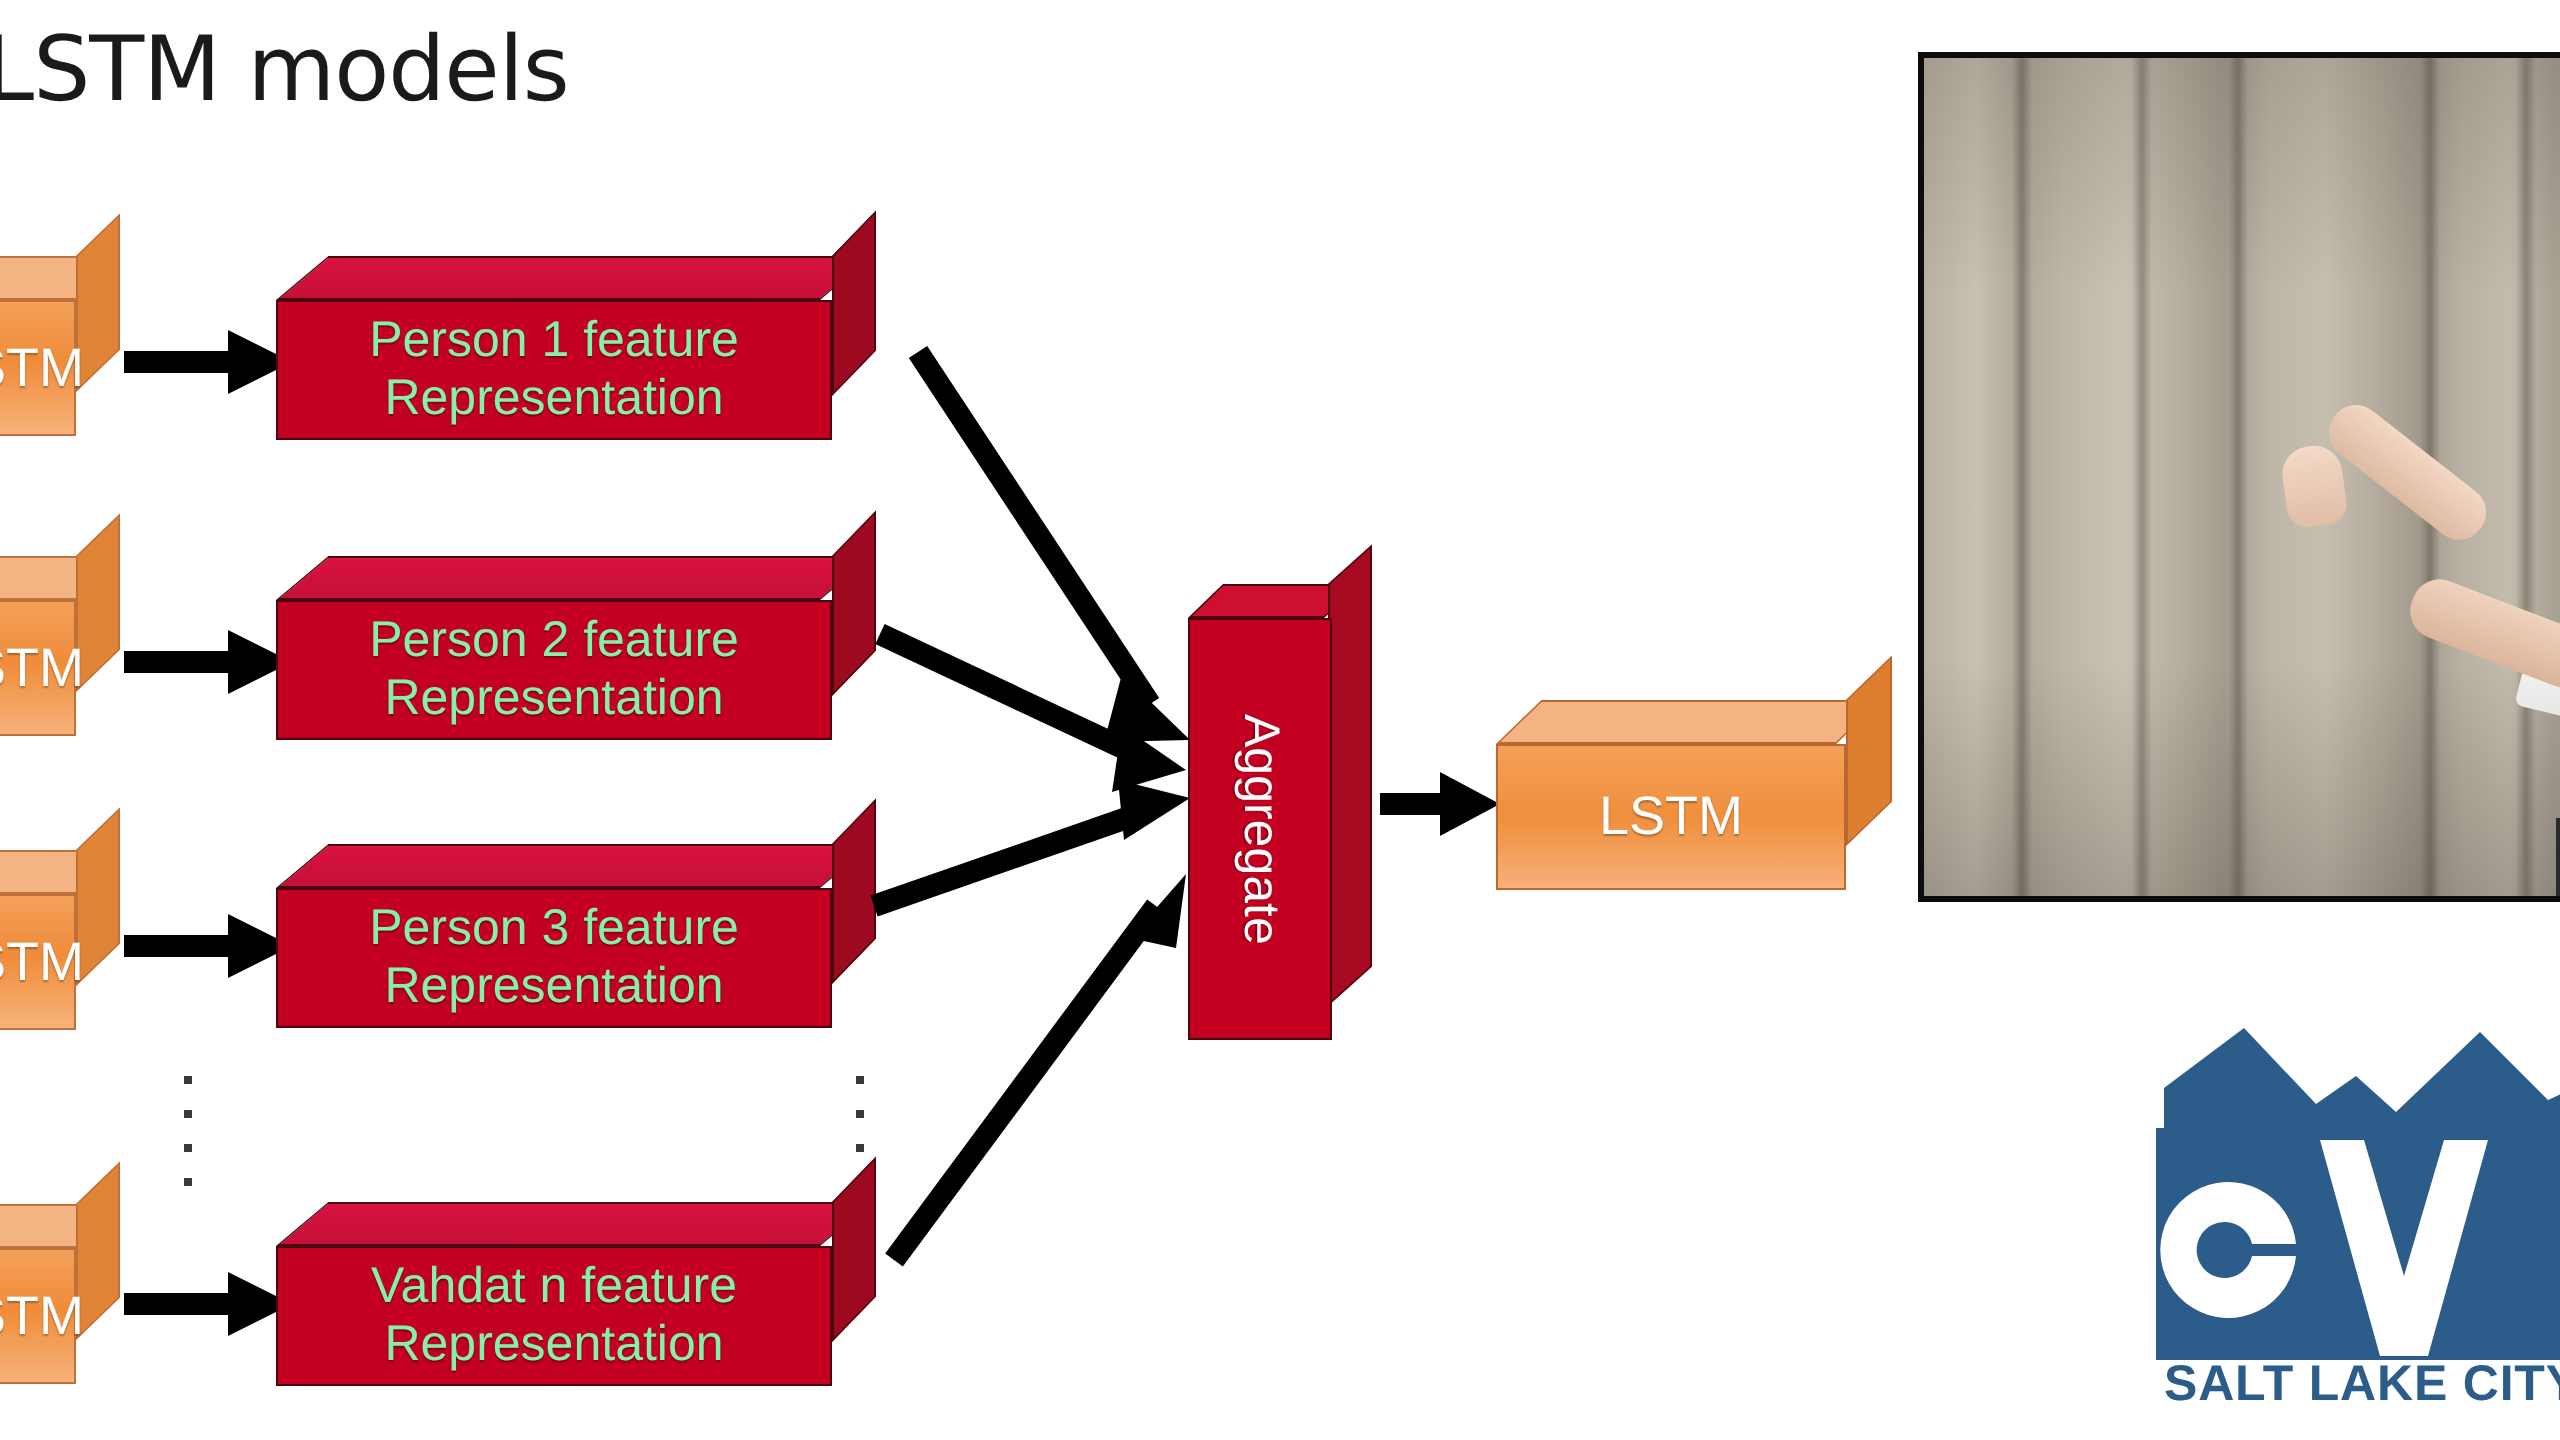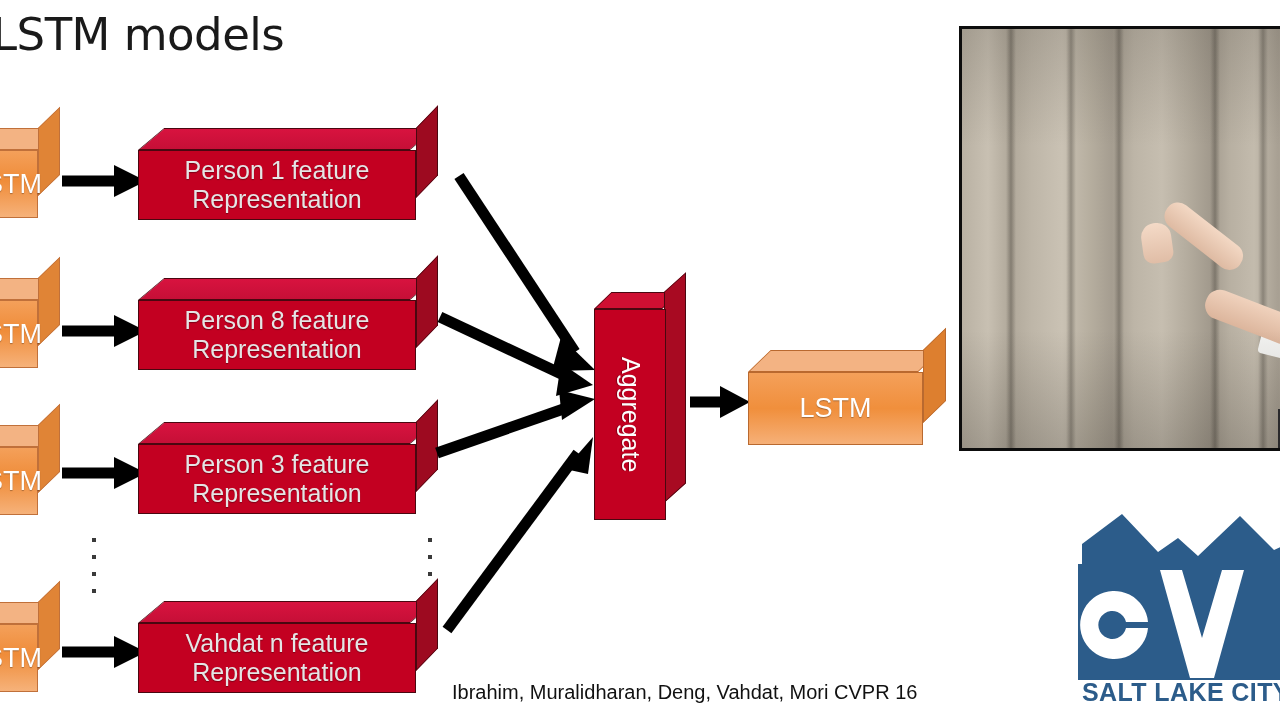--- a/index.html
+++ b/index.html
@@ -122,21 +122,21 @@
   }
   .feat-box .face-front {
     left: 0; top: 22px; width: 278px; height: 70px;
     background: #c30021;
     border: 1px solid #4a0710;
     box-sizing: border-box;
     display: flex;
     flex-direction: column;
     align-items: center;
     justify-content: center;
-    color: #e5e5e5;
+    color: #86efac;
     font-size: 25px;
     line-height: 1.18;
     text-shadow: 0 1px 1px rgba(0,0,0,0.35);
     text-align: center;
   }
 
   
   #aggregate { left: 594px; top: 292px; width: 92px; height: 228px; }
   #aggregate .face-top {
     left: 0; top: 0; width: 68px; height: 17px;
@@ -337,21 +337,21 @@
 
   <svg class="arrow-svg" style="left:60px; top:313px;" width="90" height="36">
     <line class="arrow-line" x1="2" y1="18" x2="58" y2="18"></line>
     <polygon class="arrow-head" points="54,2 86,18 54,34"></polygon>
   </svg>
 
   <div class="box3d feat-box" style="left:138px; top:278px;">
     <div class="face-top"></div>
     <div class="face-side"></div>
     <div class="face-front">
-      <div>Person 8 feature</div>
+      <div>Person 2 feature</div>
       <div>Representation</div>
     </div>
   </div>
 
   <div class="box3d lstm-cube" style="left:-26px; top:425px;">
     <div class="face-top"></div>
     <div class="face-side"></div>
     <div class="face-front">LSTM</div>
   </div>
 
@@ -437,21 +437,20 @@
     <line class="arrow-line" x1="2" y1="18" x2="36" y2="18"></line>
     <polygon class="arrow-head" points="32,2 62,18 32,34"></polygon>
   </svg>
 
   <div class="box3d" id="lstm-right">
     <div class="face-top"></div>
     <div class="face-side"></div>
     <div class="face-front">LSTM</div>
   </div>
 
-  <div id="citation">Ibrahim, Muralidharan, Deng, Vahdat, Mori CVPR 16</div>
 
   <div id="video-frame">
     <div class="curtain-layer"></div>
     <div class="curtain-fold" style="left:44px;"></div>
     <div class="curtain-fold" style="left:104px;"></div>
     <div class="curtain-fold" style="left:152px;"></div>
     <div class="curtain-fold" style="left:248px;"></div>
     <div class="curtain-fold" style="left:296px;"></div>
     <div class="arm-body"></div>
     <div class="arm-sleeve"></div>

